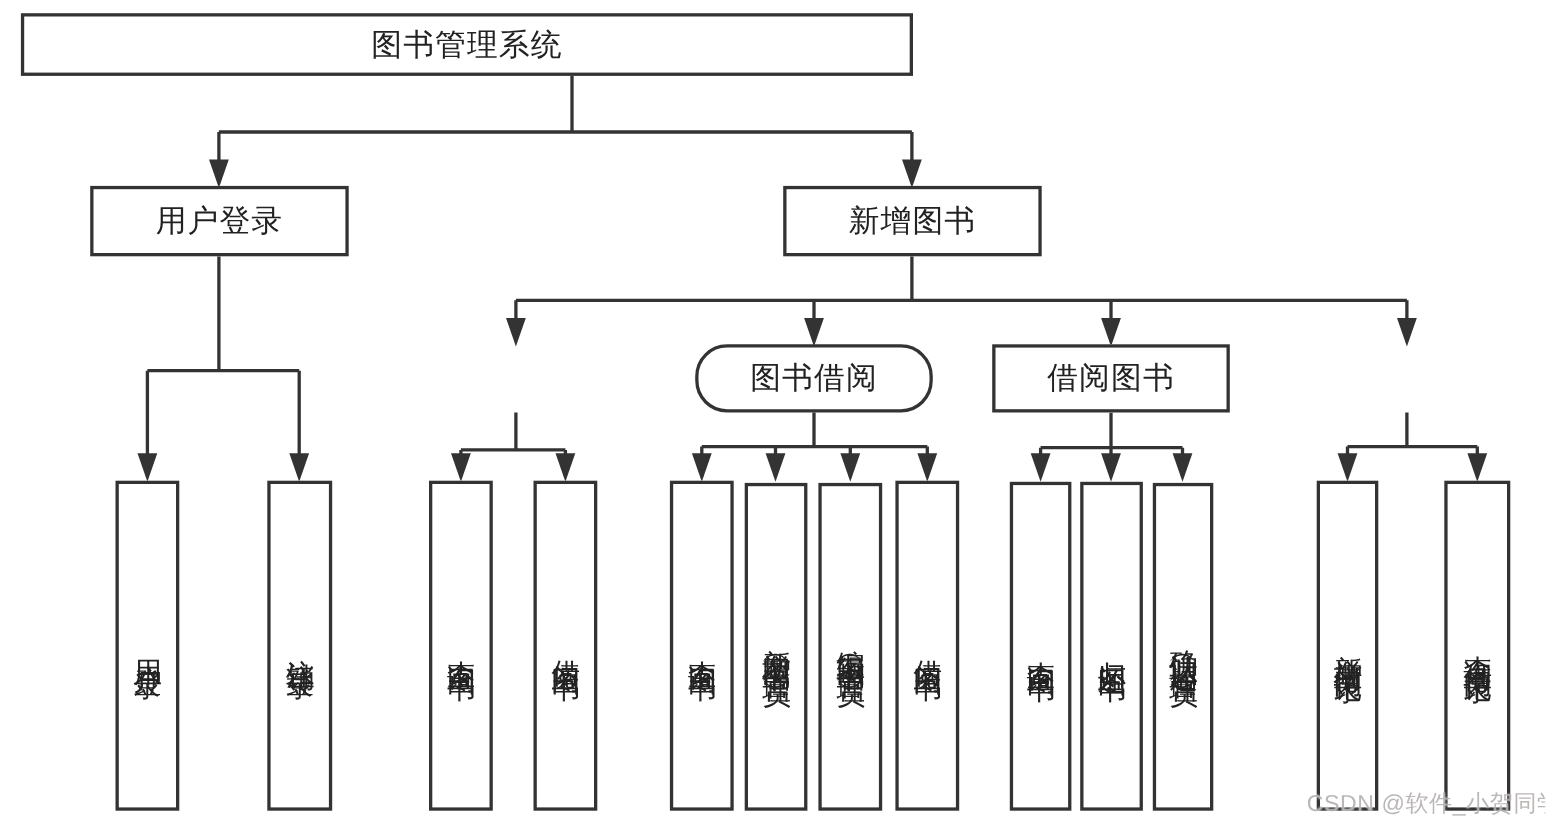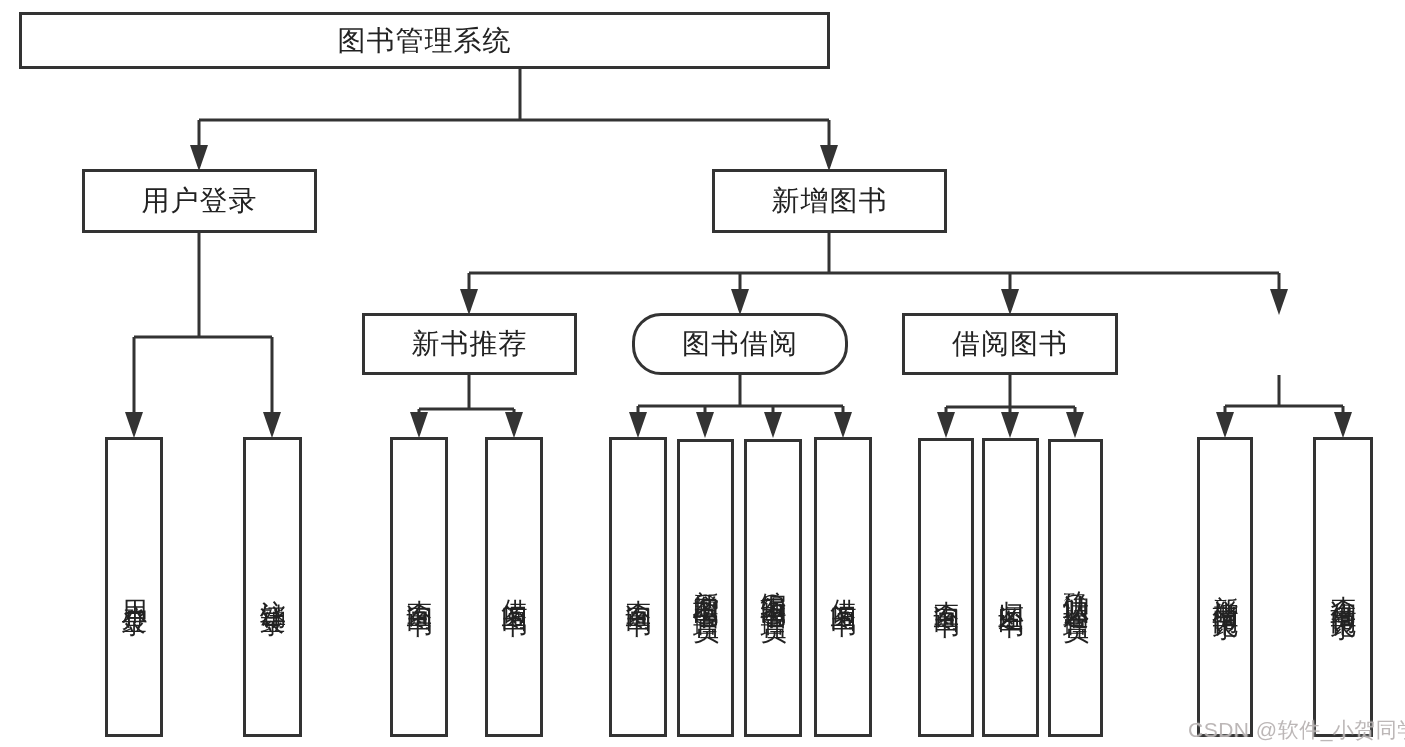--- a/index.html
+++ b/index.html
@@ -105,23 +105,20 @@
     <span class="hlabel">图书管理系统</span>
   </div>
 
   <div class="box" style="left:82px;top:169px;width:235px;height:64px;">
     <span class="hlabel">用户登录</span>
   </div>
   <div class="box" style="left:712px;top:169px;width:235px;height:64px;">
     <span class="hlabel">新增图书</span>
   </div>
 
-  <div class="box" style="left:362px;top:313px;width:215px;height:62px;">
-    <span class="hlabel">新书推荐</span>
-  </div>
   <div class="box" style="left:632px;top:313px;width:216px;height:62px;border-radius:29px;">
     <span class="hlabel">图书借阅</span>
   </div>
   <div class="box" style="left:902px;top:313px;width:216px;height:62px;">
     <span class="hlabel">借阅图书</span>
   </div>
 
   <div class="box" style="left:105px;top:437px;width:58px;height:300px;">
     <span class="vlabel">用户登录</span>
   </div>

